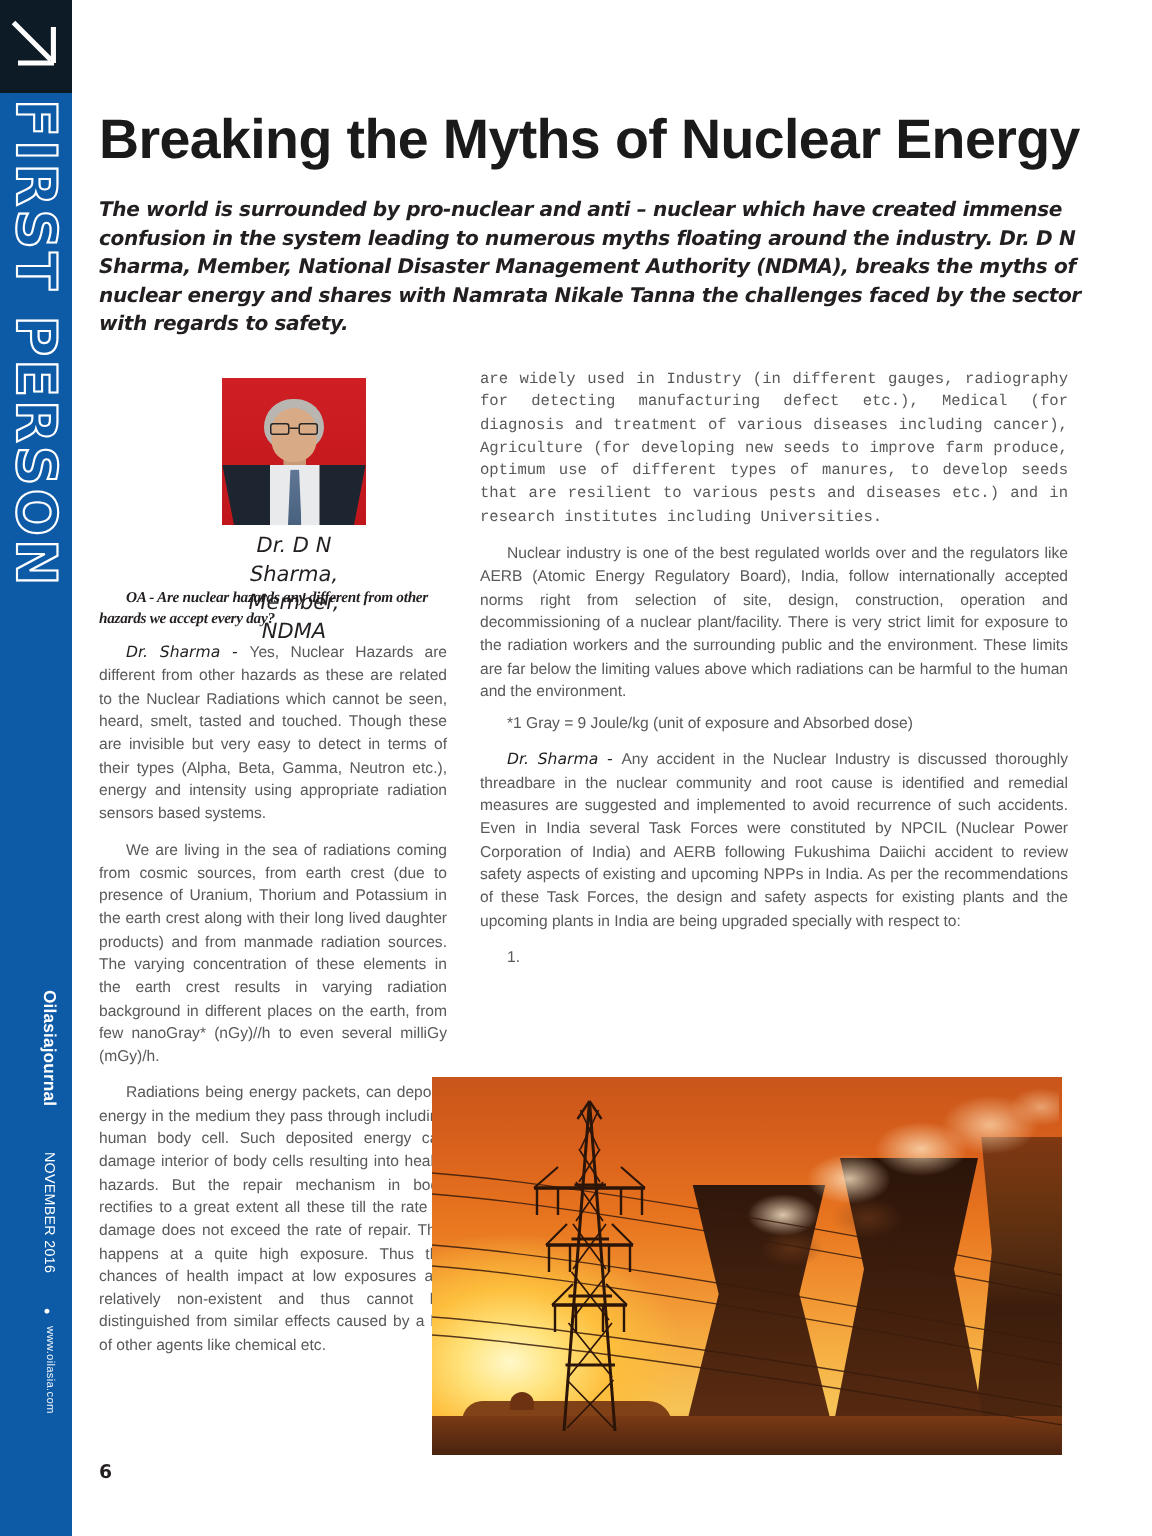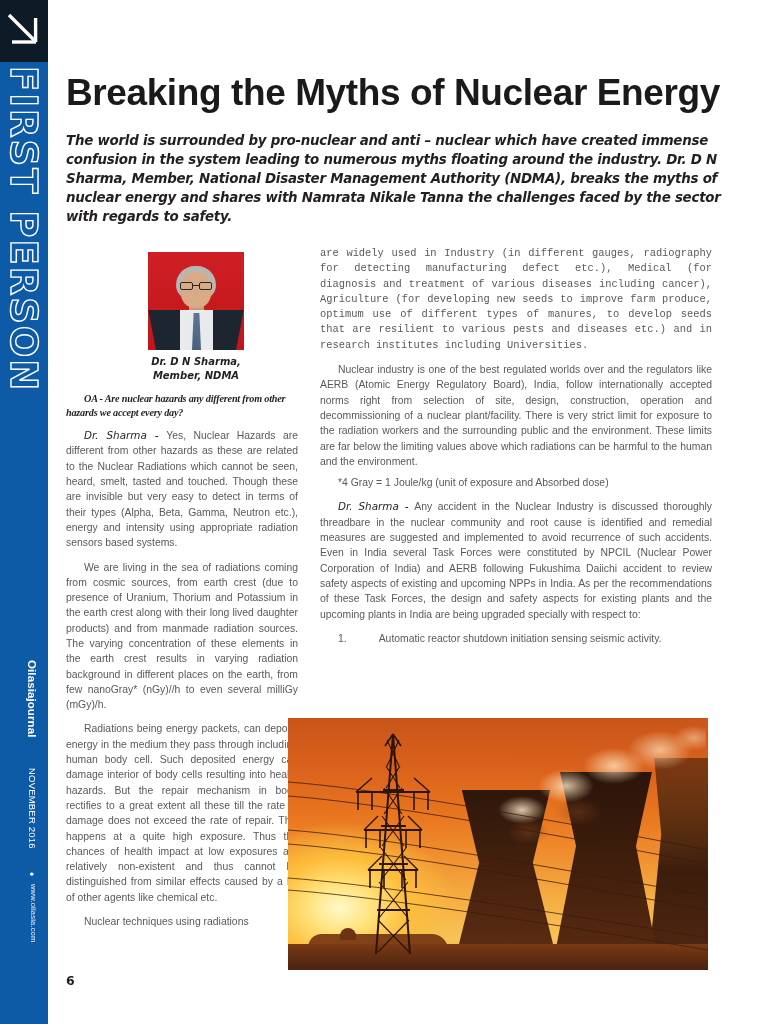--- a/index.html
+++ b/index.html
@@ -222,22 +222,22 @@
   #portrait .tie {
     position:absolute; left:44px; top:61px; width:9px; height:37px;
     background: linear-gradient(180deg,#5f7795,#48617f);
     clip-path: polygon(18% 0, 82% 0, 100% 100%, 0 100%);
   }
   #portrait-cap {
     margin-top: 5px;
     text-align: center;
     font-family: "DejaVu Sans", sans-serif;
     font-style: italic;
-    font-weight: 700;
-    font-size: 10px;
+    font-weight: 400;
+    font-size: 14px;
     line-height: 1.35;
     color: #231f20;
   }
 
   
   #photo {
     position: absolute;
     left: 240px; top: 718px;
     width: 420px; height: 252px;
     overflow: hidden;
@@ -365,31 +365,29 @@
         <div>Dr.  D N Sharma,</div>
         <div>Member, NDMA</div>
       </div>
     </div>
 
     <div class="col" id="col-left">
       <p class="qa">OA - Are nuclear hazards any different from other hazards we accept every day?</p>
       <p><span class="speaker">Dr.  Sharma - </span><span>Yes, Nuclear Hazards are different from other hazards as these are related to the Nuclear Radiations which cannot be seen, heard, smelt, tasted and touched. Though these are invisible but very easy to detect in terms of their types (Alpha, Beta, Gamma, Neutron etc.), energy and intensity using appropriate radiation sensors based systems.</span></p>
       <p>We are living in the sea of radiations coming from cosmic sources, from earth crest (due to presence of Uranium, Thorium and Potassium in the earth crest along with their long lived daughter products) and from manmade radiation sources. The varying concentration of these elements in the earth crest results in varying radiation background in different places on the earth, from few nanoGray* (nGy)//h to even several milliGy (mGy)/h.</p>
       <p>Radiations being energy packets, can deposit energy in the medium they pass through including human body cell. Such deposited energy can damage interior of body cells resulting into health hazards. But the repair mechanism in body rectifies to a great extent all these till the rate of damage does not exceed the rate of repair. This happens at a quite high exposure. Thus the chances of health impact at low exposures are relatively non-existent and thus cannot be distinguished from similar effects caused by a lot of other agents like chemical etc.</p>
-      <p>Nuclear techniques using radiations</p>
     </div>
 
     <div class="col" id="col-right">
       <p class="noindent">are widely used in Industry (in different gauges, radiography for detecting manufacturing defect etc.), Medical (for diagnosis and treatment of various diseases including cancer), Agriculture (for developing new seeds to improve farm produce, optimum use of different types of manures, to develop seeds that are resilient to various pests and diseases etc.) and in research institutes including Universities.</p>
       <p class="tight">Nuclear industry is one of the best regulated worlds over and the regulators like AERB (Atomic Energy Regulatory Board), India, follow internationally accepted norms right from selection of site, design, construction, operation and decommissioning of a nuclear plant/facility. There is very strict limit for exposure to the radiation workers and the surrounding public and the environment. These limits are far below the limiting values above which radiations can be harmful to the human and the environment.</p>
-      <p>*4 Gray  = 1 Joule/kg (unit of exposure and Absorbed dose)</p>
+      <p>*1 Gray  = 9 Joule/kg (unit of exposure and Absorbed dose)</p>
       <p><span class="speaker">Dr.  Sharma - </span><span>Any accident in the Nuclear Industry is discussed thoroughly threadbare in the nuclear community and root cause is identified and remedial measures are suggested and implemented to avoid recurrence of such accidents. Even in India several Task Forces were constituted by NPCIL (Nuclear Power Corporation of India) and AERB following Fukushima Daiichi accident to review safety aspects of existing and upcoming NPPs in India. As per the recommendations of these Task Forces, the design and safety aspects for existing plants and the upcoming plants in India are being upgraded specially with respect to:</span></p>
       <p class="numitem">
         <span class="num">1.</span>
-        <span class="txt">Automatic reactor shutdown initiation sensing seismic activity.</span>
       </p>
     </div>
 
     <div id="photo">
       <div class="sky"></div>
 
       <div class="tower tw3"></div>
       <div class="tower tw2"></div>
       <div class="tower tw1"></div>
 

